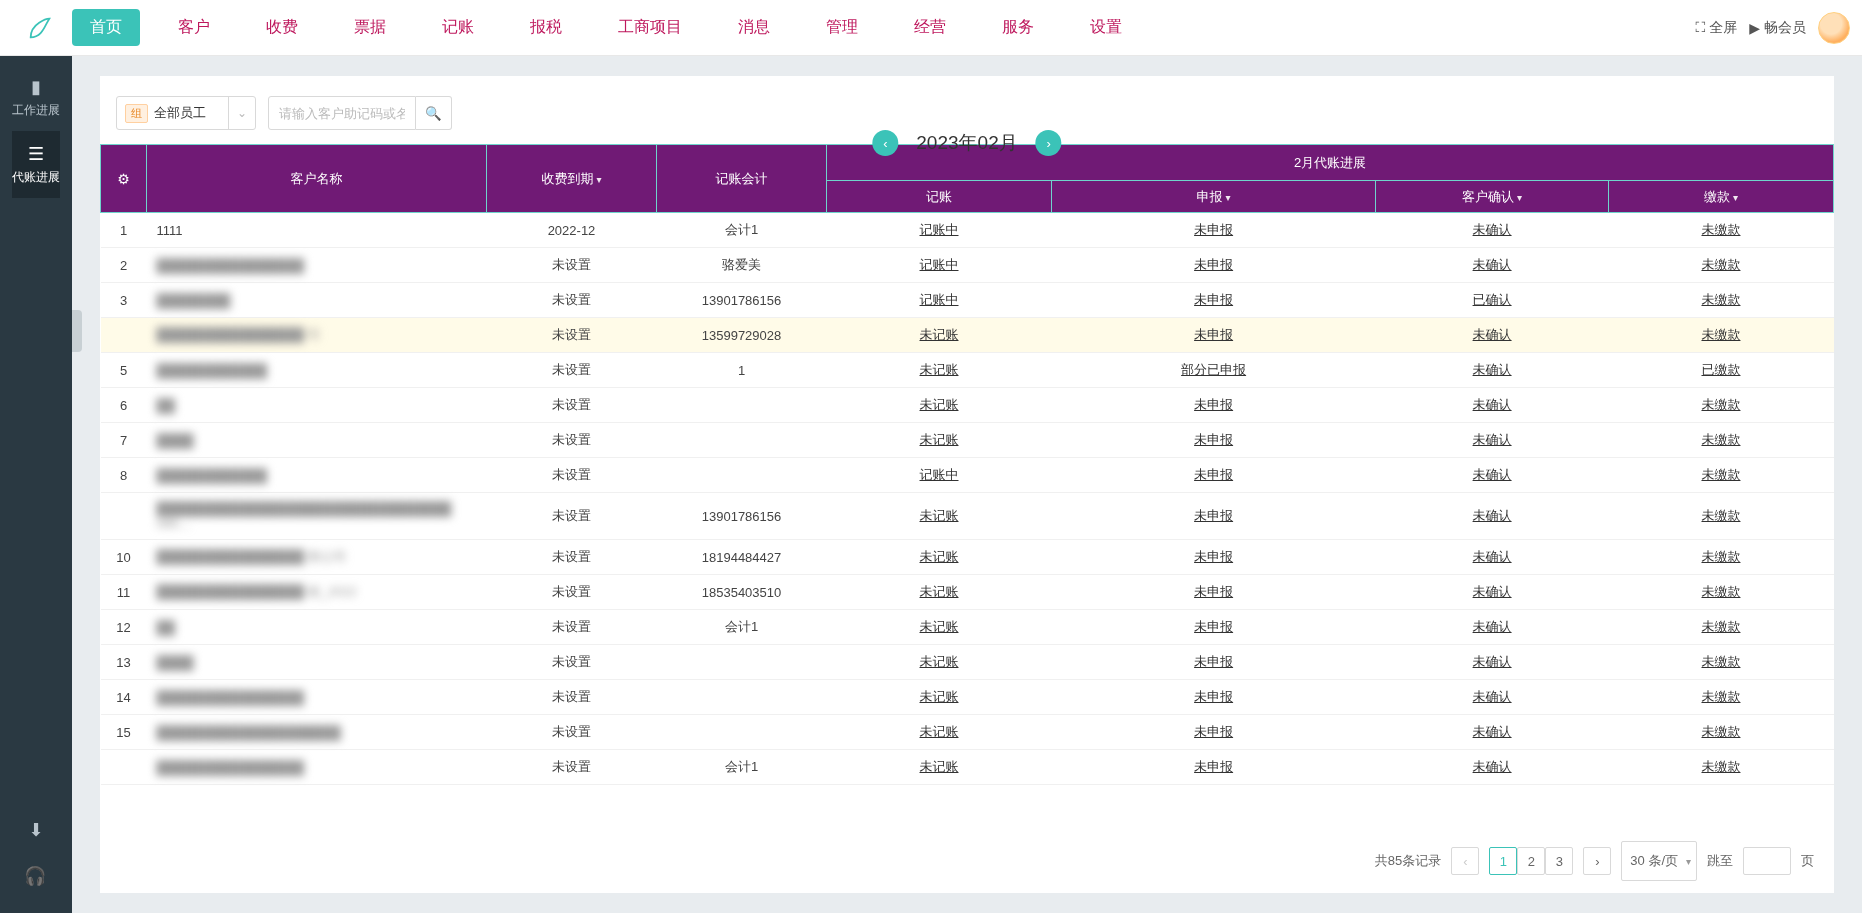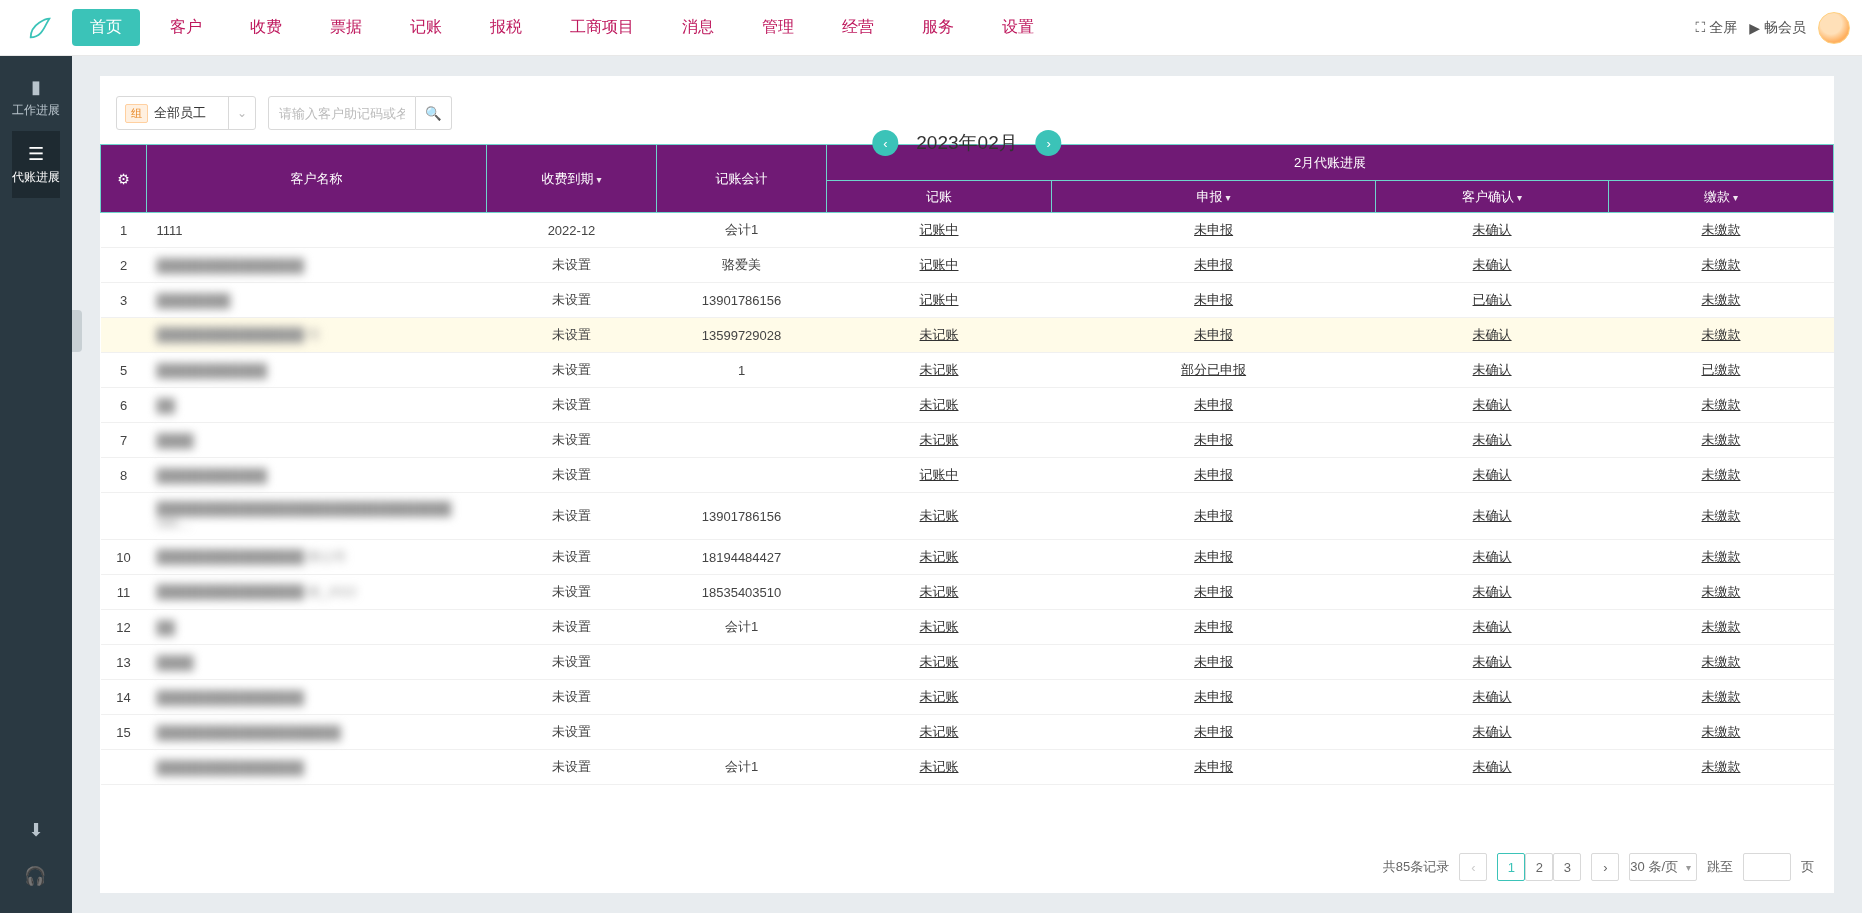--- a/index.html
+++ b/index.html
@@ -2,21 +2,21 @@
 <html><head>
 <meta charset="utf-8">
 <style>
 * { box-sizing: border-box; margin: 0; padding: 0; }
 body { font-family: "Microsoft YaHei", Arial, sans-serif; font-size: 13px; color: #333; background: #fff; overflow: hidden; }
 
 
 .topbar { height: 56px; display: flex; align-items: center; border-bottom: 1px solid #e8e8e8; padding: 0 12px; }
 .logo { width: 56px; height: 56px; display: flex; align-items: center; justify-content: center; color: #3bc3b8; }
 .logo svg { width: 28px; height: 28px; }
-.nav-items { display: flex; gap: 12px; margin-left: 4px; }
+.nav-items { display: flex; gap: 20px; margin-left: 4px; }
 .nav-item { padding: 8px 18px; font-size: 16px; color: #be185d; cursor: pointer; border-radius: 4px; }
 .nav-item.active { background: #3bc3b8; color: #fff; }
 .topbar-right { margin-left: auto; display: flex; align-items: center; gap: 12px; }
 .top-action { display: flex; align-items: center; gap: 4px; color: #555; font-size: 14px; cursor: pointer; }
 .avatar { width: 32px; height: 32px; border-radius: 50%; background: radial-gradient(circle at 40% 35%, #ffe0b8 40%, #ffb060 70%); border: 1px solid #ffd080; }
 
 
 .layout { display: flex; height: calc(100vh - 56px); }
 .sidebar { width: 72px; background: #2a3942; color: #b8c4cc; display: flex; flex-direction: column; align-items: center; padding-top: 8px; position: relative; flex-shrink: 0; }
 .side-item { width: 100%; padding: 12px 0; text-align: center; font-size: 12px; cursor: pointer; }
@@ -60,21 +60,21 @@
 .col-due { width: 170px; margin-top: 20px; }
 .col-acct { width: 170px; }
 .col-sub { width: auto; }
 .blur-text { filter: blur(4px); color: #999; display: inline-block; }
 
 
 .pager { display: flex; align-items: center; justify-content: flex-end; gap: 10px; padding: 12px 20px 4px; font-size: 13px; color: #666; }
 .pg-btn { border: 1px solid #d9d9d9; background: #fff; min-width: 28px; height: 28px; display: inline-flex; align-items: center; justify-content: center; cursor: pointer; border-radius: 2px; padding: 0 6px; }
 .pg-btn.active { border-color: #3bc3b8; color: #3bc3b8; }
 .pg-btn.disabled { color: #ccc; cursor: default; }
-.pg-select { border: 1px solid #d9d9d9; height: 28px; padding: 0 18px 0 0; border-radius: 2px; position: relative; display: inline-flex; align-items: center; }
+.pg-select { border: 1px solid #d9d9d9; height: 40px; padding: 0 18px 0 8px; border-radius: 2px; position: relative; display: inline-flex; align-items: center; }
 .pg-select::after { content: "▾"; position: absolute; right: 5px; font-size: 10px; color: #999; }
 .pg-input { border: 1px solid #d9d9d9; height: 28px; width: 48px; text-align: center; border-radius: 2px; }
 
 
 .drag-handle { position: absolute; left: 72px; top: 310px; width: 10px; height: 42px; background: #c8d0d4; border-radius: 0 4px 4px 0; z-index: 10; }
 </style>
 </head>
 <body>
 
 <div class="topbar">

